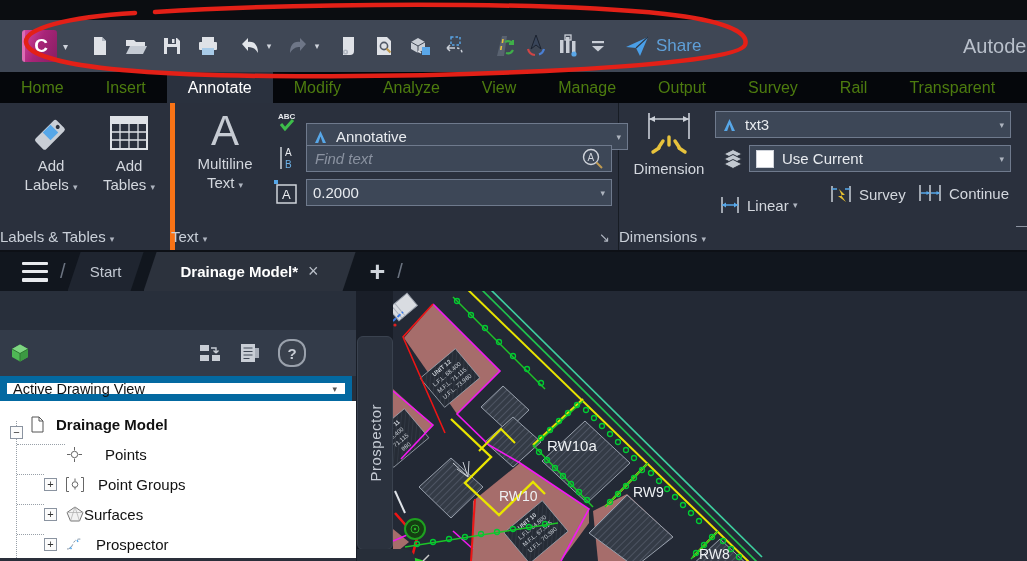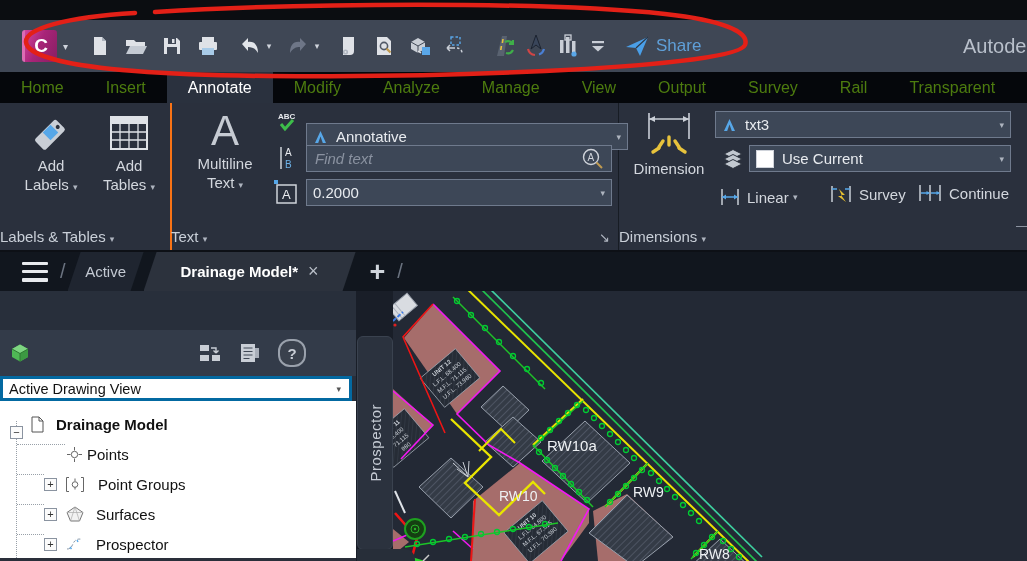--- a/index.html
+++ b/index.html
@@ -18,21 +18,21 @@
   .qcaret{width:10px;margin-left:2px;display:flex;align-items:center;justify-content:center;color:#cfd4dc;font-size:9px;}
   .share-label{margin-left:8px;font-size:17px;}
   .brand{position:absolute;left:963px;top:0;height:52px;display:flex;align-items:center;
     color:#b9c0cb;font-size:20px;white-space:nowrap;}
   .tabrow{left:0;top:72px;width:1027px;height:31px;background:#05070b;display:flex;overflow:hidden;}
   .rtab{padding:0 21px;line-height:31px;font-size:16px;color:#4d7c0f;white-space:nowrap;}
   .rtab.active{background:#2a313e;color:#ffffff;}
   
   .ribbon{left:0;top:103px;width:1027px;height:147px;background:#2a303d;border-bottom:2px solid #0d1016;}
   .panel{position:absolute;top:0;height:147px;}
-  .p1{left:0;width:170px;border-right:2px solid #f97316;}
+  .p1{left:0;width:170px;border-right:5px solid #f97316;}
   .p2{left:171px;width:447px;border-right:1px solid #171c24;}
   .p3{left:619px;width:409px;}
   .ptitle{position:absolute;bottom:5px;left:0;width:100%;font-size:15px;color:#c9cfd8;white-space:nowrap;}
   .crt{font-size:9px;color:#aeb4bf;}
   .bb{position:absolute;display:flex;flex-direction:column;align-items:center;color:#d3d7de;font-size:15px;line-height:19px;}
   .combo{position:absolute;height:27px;background:#3d4757;border:1px solid #6f7a8d;
     display:flex;align-items:center;color:#e8ebef;font-size:15px;box-sizing:border-box;padding:0 6px;}
   .combo .crt{margin-left:auto;}
   .find-input{background:transparent;border:none;outline:none;color:#e8ebef;
     font-size:15px;font-family:"Liberation Sans",sans-serif;width:240px;}
@@ -52,21 +52,21 @@
   .ftab .close{font-weight:normal;color:#b9bfc8;font-size:18px;margin-left:10px;}
   .plus{color:#d0d5dc;font-size:27px;font-weight:bold;margin-left:14px;line-height:36px;}
   
   .main{left:0;top:291px;width:1027px;height:270px;background:#191e28;}
   .viewport{position:absolute;left:393px;top:0;width:634px;height:270px;background:#232935;overflow:hidden;}
   .toolspace{position:absolute;left:0;top:0;width:356px;height:270px;background:#282f3b;}
   .ts-header{position:absolute;left:0;top:0;width:100%;height:39px;color:#dde1e7;
     font-size:15px;letter-spacing:.5px;display:flex;align-items:center;padding-left:25px;box-sizing:border-box;}
   .ts-toolbar{position:absolute;left:0;top:39px;width:100%;height:46px;background:#333b49;display:flex;align-items:center;}
   .ts-dd{position:absolute;left:0;top:85px;width:352px;height:25px;background:#ffffff;color:#111;
-    font-size:14.5px;display:flex;align-items:center;padding-left:6px;box-sizing:border-box;border:3px solid #0369a1;}
+    font-size:14.5px;display:flex;align-items:center;padding-left:6px;box-sizing:border-box;border:7px solid #0369a1;}
   .ts-dd .crt{margin-left:auto;margin-right:8px;color:#444;}
   .tree{position:absolute;left:0;top:110px;width:356px;height:157px;background:#ffffff;overflow:hidden;}
   .trow{position:absolute;height:30px;display:flex;align-items:center;font-size:15px;color:#111;}
   .expander{position:absolute;width:13px;height:13px;background:#fbfbfb;border:1px solid #8a93a0;
     box-sizing:border-box;font-size:11px;line-height:10px;text-align:center;color:#333;}
   .dotv{position:absolute;border-left:1px dotted #98a0a8;width:0;}
   .doth{position:absolute;border-top:1px dotted #98a0a8;height:0;}
   .ts-bottom{position:absolute;left:0;top:267px;width:356px;height:3px;background:#2a2f3a;}
   .gap{position:absolute;left:356px;top:0;width:37px;height:270px;background:#191e28;}
   .side-tab{position:absolute;left:1px;top:45px;width:34px;height:212px;background:#2b323e;
@@ -197,22 +197,22 @@
     <div class="share-label" style="color:#5f9fd8">Share</div>
     <div class="brand">Autodes</div>
   </div>
 
   <div class="abs tabrow">
     <div class="rtab">Home</div>
     <div class="rtab">Insert</div>
     <div class="rtab active">Annotate</div>
     <div class="rtab">Modify</div>
     <div class="rtab">Analyze</div>
+    <div class="rtab">View</div>
     <div class="rtab">Manage</div>
-    <div class="rtab">View</div>
     <div class="rtab">Output</div>
     <div class="rtab">Survey</div>
     <div class="rtab">Rail</div>
     <div class="rtab">Transparent</div>
     <div class="rtab">InfraWo</div>
   </div>
 
   <div class="abs ribbon">
 
     <div class="panel p1">
@@ -317,21 +317,21 @@
             <path d="M3,7 L12,2.5 L21,7 L12,11.5z"></path>
             <path d="M3,12 L12,7.5 L21,12 L12,16.5z"></path>
             <path d="M3,17 L12,12.5 L21,17 L12,21.5z"></path>
           </g>
         </svg>
       <div class="combo" style="left:130px;top:42px;width:262px">
         <span style="display:inline-block;width:16px;height:16px;background:#fff;border:1px solid #cfd3da;margin-right:8px"></span>
         <span>Use Current</span>
         <span class="crt">▾</span>
       </div>
-      <div class="dimrow-item" style="left:100px;top:84px">
+      <div class="dimrow-item" style="left:100px;top:92px">
         <svg width="22" height="20">
             <path d="M3,2 v16 M19,2 v16" stroke="#c9ced6" stroke-width="1.5"></path>
             <path d="M3,10 h16" stroke="#57a7e8" stroke-width="1.5"></path>
             <path d="M3,10 l4,-2.5 v5z M19,10 l-4,-2.5 v5z" fill="#57a7e8"></path>
           </svg>
         <span>Linear</span>&nbsp;<span class="crt">▾</span>
       </div>
       <div class="dimrow-item" style="left:210px;top:80px">
         <svg width="24" height="22">
             <path d="M3,3 v16 M21,3 v16" stroke="#c9ced6" stroke-width="1.5"></path>
@@ -355,21 +355,21 @@
   </div>
 
   <div class="abs filebar">
     <div class="burger">
         <div></div>
         <div></div>
         <div></div>
       </div>
     <div class="fslash">/</div>
     <div class="ftab start">
-        <span>Active</span>
+        <span>Start</span>
       </div>
     <div class="ftab active">
       <span>Drainage Model*</span>
       <span class="close">×</span>
     </div>
     <div class="plus">+</div>
     <div class="fslash">/</div>
   </div>
 
   <div class="abs main">
@@ -595,40 +595,40 @@
               <path d="M10,1 v4 h4" fill="none" stroke="#555"></path>
             </svg>
           <span style="margin-left:10px;font-weight:bold">Drainage Model</span>
         </div>
 
         <div class="trow" style="left:0;top:38px">
           <svg width="17" height="17" style="margin-left:66px">
             <circle cx="8.5" cy="8.5" r="3.2" fill="none" stroke="#666"></circle>
               <path d="M8.5,1 v3.5 M8.5,12.5 v3.5 M1,8.5 h3.5 M12.5,8.5 h3.5" stroke="#666"></path>
             </svg>
-          <span style="margin-left:4px">Points</span>
+          <span style="margin-left:22px">Points</span>
         </div>
 
         <div class="trow" style="left:0;top:68px">
           <div class="expander" style="position:relative;display:inline-block;margin-left:44px">+</div>
           <svg width="20" height="17" style="margin-left:8px">
             <path d="M4,1.5 H1.5 v14 H4 M16,1.5 h2.5 v14 H16" fill="none" stroke="#666"></path>
             <circle cx="10" cy="8.5" r="2.8" fill="none" stroke="#666"></circle>
               <path d="M10,2.5 v2.5 M10,13.5 v-2.5? M10,11 v2.5 M4,8.5 h2.5 M13.5,8.5 h2.5" stroke="#666"></path>
             </svg>
           <span style="margin-left:13px">Point Groups</span>
         </div>
 
         <div class="trow" style="left:0;top:98px">
           <div class="expander" style="position:relative;display:inline-block;margin-left:44px">+</div>
           <svg width="18" height="16" style="margin-left:9px">
             <path d="M9,1 L17,6.5 L13.5,15 H4.5 L1,6.5z" fill="#f2f2f2" stroke="#777"></path>
             <path d="M9,1 L4.5,15 M9,1 L13.5,15 M1,6.5 L17,6.5" stroke="#aaa" stroke-width="0.7" fill="none"></path>
             </svg>
-          <span style="margin-left:12px">Surfaces</span>
+          <span style="margin-left:0">Surfaces</span>
         </div>
 
         <div class="trow" style="left:0;top:128px">
           <div class="expander" style="position:relative;display:inline-block;margin-left:44px">+</div>
           <svg width="18" height="16" style="margin-left:9px">
             <path d="M1,13 C6,13 6,9 8,6 C10,3 13,2.5 16,3.5" fill="none" stroke="#8899aa" stroke-dasharray="3,2"></path>
             <path d="M4,11 l1.5,2 M11,4 l1,2" stroke="#57a7e8" stroke-width="1.4"></path>
             </svg>
           <span style="margin-left:12px">Prospector</span>
         </div>

